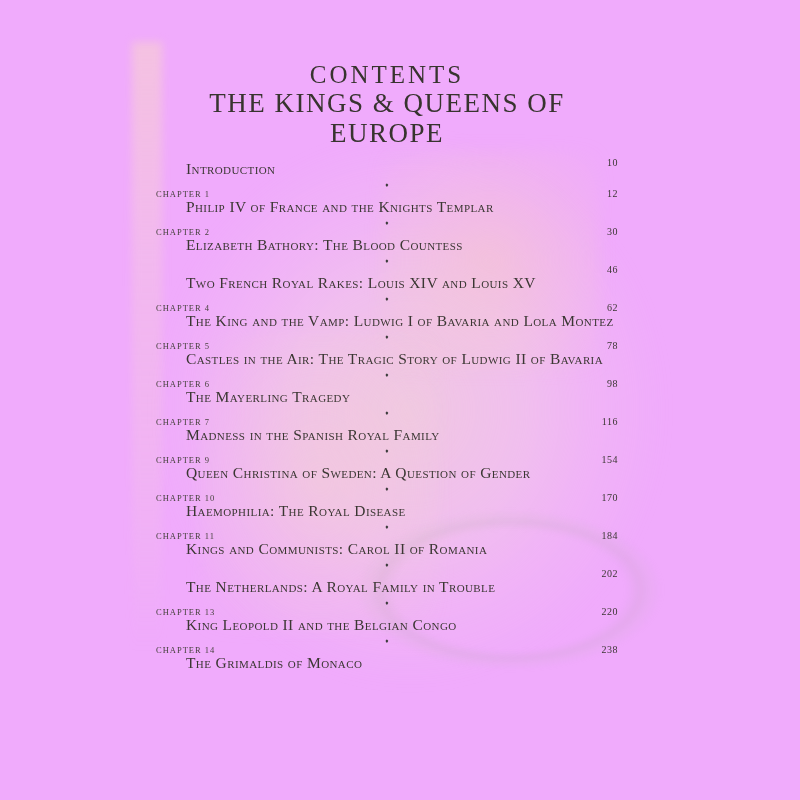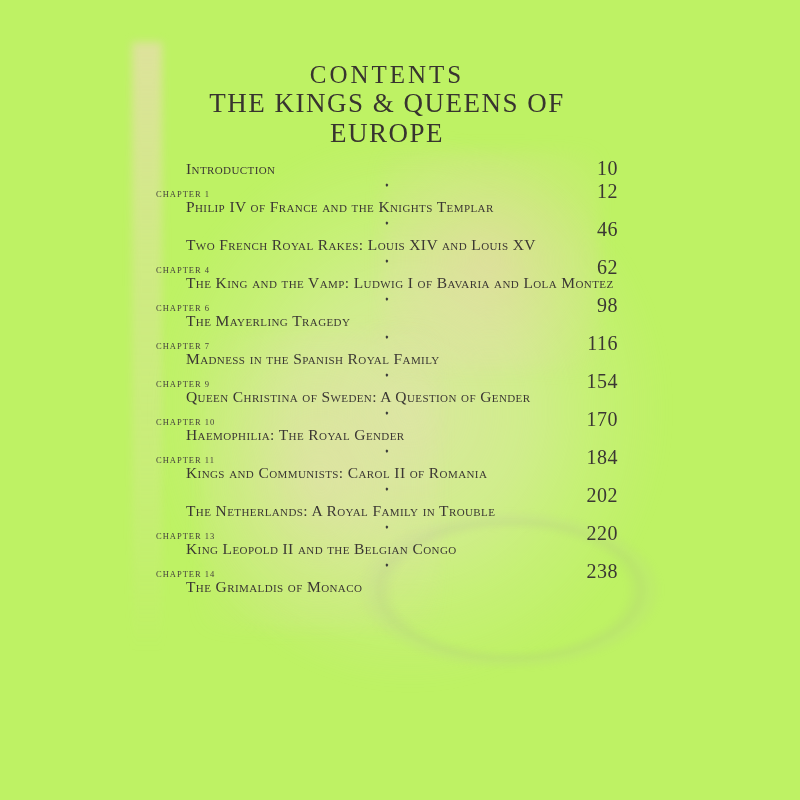--- a/index.html
+++ b/index.html
@@ -1,21 +1,21 @@
 <!DOCTYPE html>
 <html><head>
 <meta charset="utf-8">
 <style>
   * { margin: 0; padding: 0; box-sizing: border-box; }
   html, body { width: 800px; height: 800px; background: #ffffff; overflow: hidden; }
   body { font-family: "Liberation Serif", "DejaVu Serif", serif; color: #3b3733; }
 
   .page {
     position: absolute; left: 0; top: 0; width: 800px; height: 800px;
-    background: #bef264;
+    background: #f0abfc;
   }
 
   
   .ghost { position: absolute; pointer-events: none; }
   .ghost-strip {
     left: 132px; top: 42px; width: 30px; height: 610px;
     background: linear-gradient(to bottom,
       rgba(248, 213, 203, 0.55) 0%,
       rgba(248, 217, 207, 0.30) 35%,
       rgba(248, 220, 210, 0.18) 70%,
@@ -70,24 +70,24 @@
   .entry-chapter { height: 38px; }
 
   .title {
     position: absolute; left: 0; bottom: 1px;
     font-size: 15.5px; line-height: 18px;
     font-variant: small-caps; font-variant-caps: small-caps;
     letter-spacing: 0.4px; color: #3b3733; white-space: nowrap; margin-left: 30px;
   }
   .pagenum {
     position: absolute; right: 0;
-    font-size: 20px; color: #3b3733; letter-spacing: 0.5px;
+    font-size: 10px; color: #3b3733; letter-spacing: 0.5px;
   }
   .entry-intro .pagenum { top: -3px; }
-  .entry-chapter .pagenum { top: 1px; margin-left: 22px; }
+  .entry-chapter .pagenum { top: 9px; margin-left: 22px; }
 
   .sep {
     position: absolute; left: 0; right: 0; top: 2px; height: 7px;
     text-align: center; font-size: 6.5px; line-height: 7px; color: #3a3a3a;
   }
   .chap {
     position: absolute; left: 0; right: 16px; top: 10px; height: 10px;
     text-align: left; font-size: 8.5px; line-height: 10px;
     letter-spacing: 1px; color: #46423d;
   }
@@ -112,34 +112,46 @@
       <span class="pagenum">10</span>
     </div>
 
     <div class="entry entry-chapter">
       <span class="sep">♦</span>
       <span class="chap">CHAPTER 1</span>
       <span class="title">Philip IV of France and the Knights Templar</span>
       <span class="pagenum">12</span>
     </div>
 
+    <div class="entry entry-chapter">
+      <span class="sep">♦</span>
+      <span class="chap">CHAPTER 2</span>
+      <span class="title">Elizabeth Bathory: The Blood Countess</span>
+      <span class="pagenum">30</span>
+    </div>
 
     <div class="entry entry-chapter">
       <span class="sep">♦</span>
       <span class="title">Two French Royal Rakes: Louis XIV and Louis XV</span>
       <span class="pagenum">46</span>
     </div>
 
     <div class="entry entry-chapter">
       <span class="sep">♦</span>
       <span class="chap">CHAPTER 4</span>
       <span class="title">The King and the Vamp: Ludwig I of Bavaria and Lola Montez</span>
       <span class="pagenum">62</span>
     </div>
 
+    <div class="entry entry-chapter">
+      <span class="sep">♦</span>
+      <span class="chap">CHAPTER 5</span>
+      <span class="title">Castles in the Air: The Tragic Story of Ludwig II of Bavaria</span>
+      <span class="pagenum">78</span>
+    </div>
 
     <div class="entry entry-chapter">
       <span class="sep">♦</span>
       <span class="chap">CHAPTER 6</span>
       <span class="title">The Mayerling Tragedy</span>
       <span class="pagenum">98</span>
     </div>
 
     <div class="entry entry-chapter">
       <span class="sep">♦</span>
@@ -152,21 +164,21 @@
     <div class="entry entry-chapter">
       <span class="sep">♦</span>
       <span class="chap">CHAPTER 9</span>
       <span class="title">Queen Christina of Sweden: A Question of Gender</span>
       <span class="pagenum">154</span>
     </div>
 
     <div class="entry entry-chapter">
       <span class="sep">♦</span>
       <span class="chap">CHAPTER 10</span>
-      <span class="title">Haemophilia: The Royal Gender</span>
+      <span class="title">Haemophilia: The Royal Disease</span>
       <span class="pagenum">170</span>
     </div>
 
     <div class="entry entry-chapter">
       <span class="sep">♦</span>
       <span class="chap">CHAPTER 11</span>
       <span class="title">Kings and Communists: Carol II of Romania</span>
       <span class="pagenum">184</span>
     </div>
 

